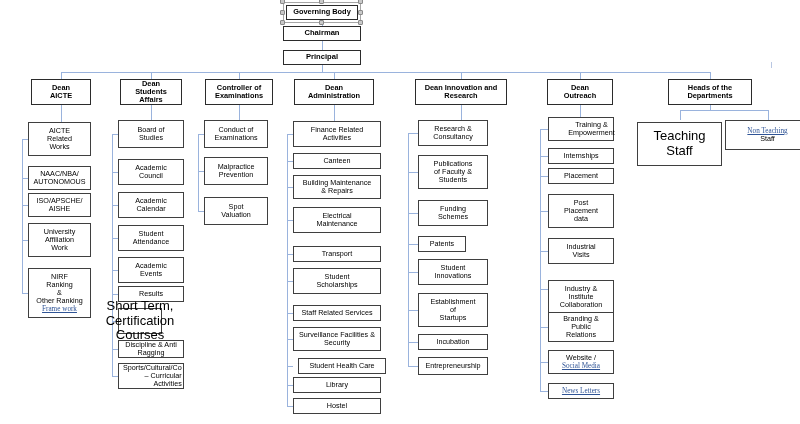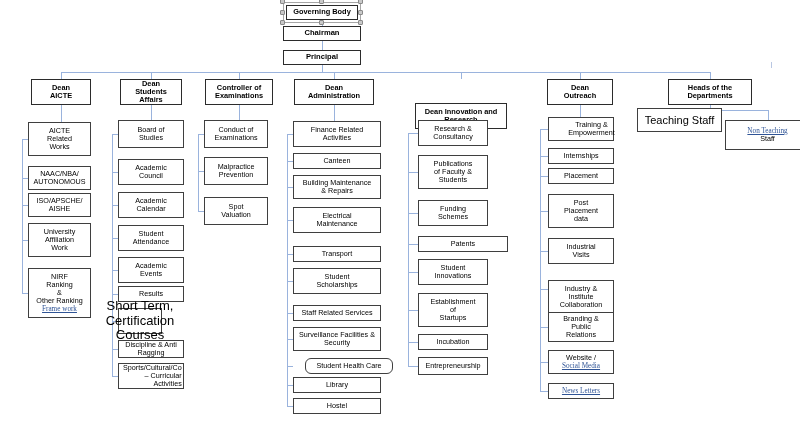--- a/index.html
+++ b/index.html
@@ -286,38 +286,38 @@
       </div>
     </div>
     <div class="hline" style="left: 287px; top: 339px; width: 6px;"></div>
     <div class="box" style="left: 293px; top: 327px; width: 88px; height: 24px; font-size: 7.2px;">
       <div>
         <div>Surveillance Facilities &amp;</div>
         <div>Security</div>
       </div>
     </div>
     <div class="hline" style="left: 287px; top: 366px; width: 6px;"></div>
-    <div class="box" style="left: 305px; top: 358px; width: 88px; height: 16px; font-size: 7.2px; border-radius: 6px;">
+    <div class="box" style="left: 298px; top: 358px; width: 88px; height: 16px; font-size: 7.2px;">
       <div>
         <div>Student Health Care</div>
       </div>
     </div>
     <div class="hline" style="left: 287px; top: 385px; width: 6px;"></div>
     <div class="box" style="left: 293px; top: 377px; width: 88px; height: 16px; font-size: 7.2px;">
       <div>
         <div>Library</div>
       </div>
     </div>
     <div class="hline" style="left: 287px; top: 406px; width: 6px;"></div>
     <div class="box" style="left: 293px; top: 398px; width: 88px; height: 16px; font-size: 7.2px;">
       <div>
         <div>Hostel</div>
       </div>
     </div>
-    <div class="box bold" style="left: 415px; top: 79px; width: 92px; height: 26px; font-size: 7.4px; margin-top: 24px;">
+    <div class="box bold" style="left: 415px; top: 79px; width: 92px; height: 26px; font-size: 7.4px;">
       <div>
         <div>Dean Innovation and</div>
         <div>Research</div>
       </div>
     </div>
     <div class="vline" style="left: 461px; top: 105px; height: 15px;"></div>
     <div class="vline" style="left: 408px; top: 133px; height: 233px;"></div>
     <div class="hline" style="left: 408px; top: 133px; width: 10px;"></div>
     <div class="box" style="left: 418px; top: 120px; width: 70px; height: 26px; font-size: 7.2px;">
       <div>
@@ -334,21 +334,21 @@
       </div>
     </div>
     <div class="hline" style="left: 408px; top: 213px; width: 10px;"></div>
     <div class="box" style="left: 418px; top: 200px; width: 70px; height: 26px; font-size: 7.2px;">
       <div>
         <div>Funding</div>
         <div>Schemes</div>
       </div>
     </div>
     <div class="hline" style="left: 408px; top: 244px; width: 10px;"></div>
-    <div class="box" style="left: 418px; top: 236px; width: 90px; height: 16px; font-size: 7.2px;">
+    <div class="box" style="left: 418px; top: 236px; width: 48px; height: 16px; font-size: 7.2px;">
       <div>
         <div>Patents</div>
       </div>
     </div>
     <div class="hline" style="left: 408px; top: 272px; width: 10px;"></div>
     <div class="box" style="left: 418px; top: 259px; width: 70px; height: 26px; font-size: 7.2px;">
       <div>
         <div>Student</div>
         <div>Innovations</div>
       </div>
@@ -446,21 +446,21 @@
     </div>
     <div class="box bold" style="left: 668px; top: 79px; width: 84px; height: 26px; font-size: 7.4px;">
       <div>
         <div>Heads of the</div>
         <div>Departments</div>
       </div>
     </div>
     <div class="vline" style="left: 710px; top: 105px; height: 5px;"></div>
     <div class="hline" style="left: 679.5px; top: 110px; width: 88px;"></div>
     <div class="vline" style="left: 679.5px; top: 110px; height: 10px;"></div>
-    <div class="box" style="left: 637px; top: 108px; width: 85px; height: 24px; font-size: 11px;">
+    <div class="box" style="left: 637px; top: 122px; width: 85px; height: 44px; font-size: 13px;">
       <div>
         <div>Teaching Staff</div>
       </div>
     </div>
     <div class="vline" style="left: 767.5px; top: 110px; height: 10px;"></div>
     <div class="box" style="left: 725px; top: 120px; width: 85px; height: 30px; font-size: 7.2px;">
       <div>
         <div><span class="lnk">Non Teaching</span></div>
         <div>Staff</div>
       </div>

